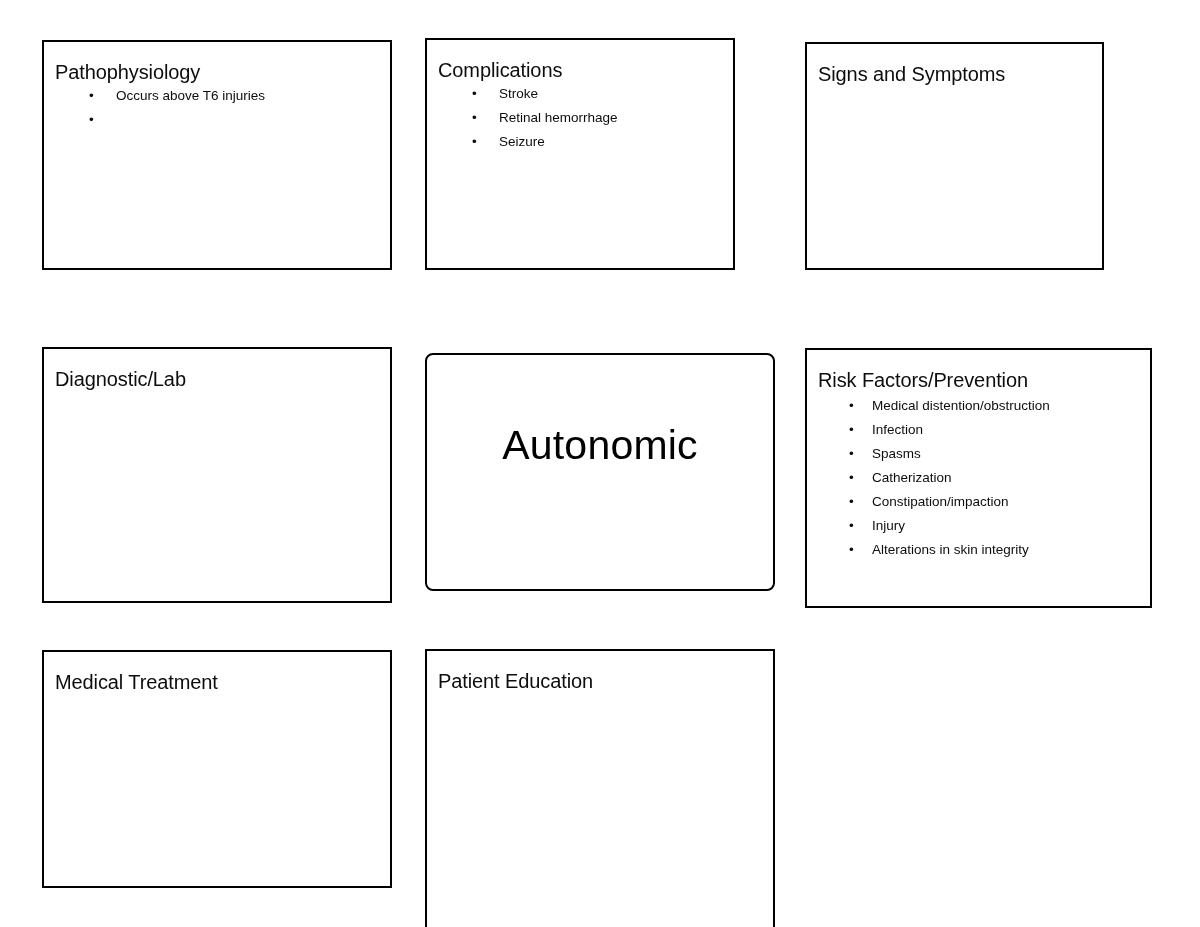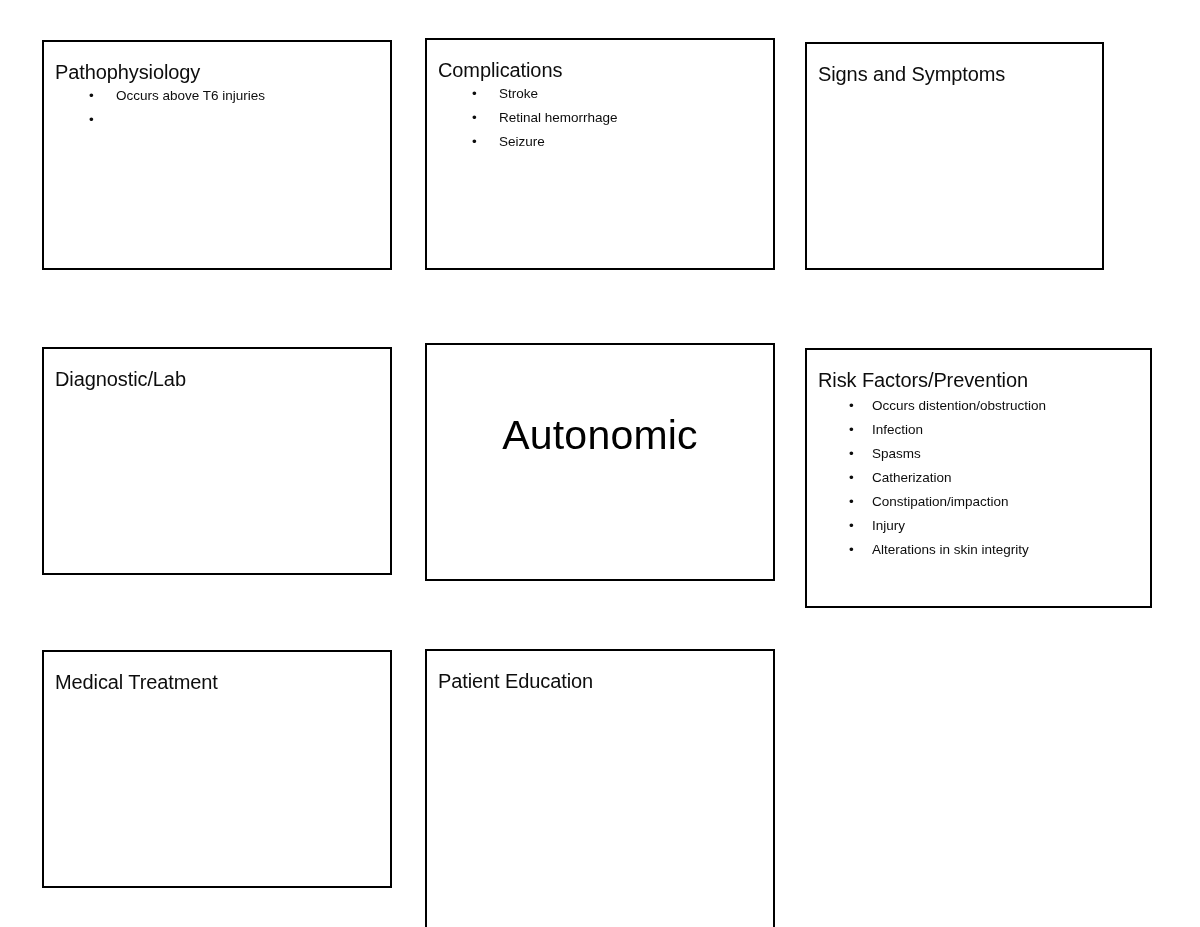--- a/index.html
+++ b/index.html
@@ -87,21 +87,21 @@
         <span class="bullet-dot">•</span>
         <span>Occurs above T6 injuries</span>
       </li>
       <li>
         <span class="bullet-dot">•</span>
         <span></span>
       </li>
     </ul>
   </div>
 
-  <div class="box" style="left:425px; top:38px; width:350px; height:232px;">
+  <div class="box" style="left:425px; top:38px; width:310px; height:232px;">
     <div class="box-title">Complications</div>
     <ul class="bullets">
       <li>
         <span class="bullet-dot">•</span>
         <span>Stroke</span>
       </li>
       <li>
         <span class="bullet-dot">•</span>
         <span>Retinal hemorrhage</span>
       </li>
@@ -109,36 +109,36 @@
         <span class="bullet-dot">•</span>
         <span>Seizure</span>
       </li>
     </ul>
   </div>
 
   <div class="box" style="left:805px; top:42px; width:299px; height:228px;">
     <div class="box-title">Signs and Symptoms</div>
   </div>
 
-  <div class="box" style="left:42px; top:347px; width:350px; height:228px;">
+  <div class="box" style="left:42px; top:347px; width:350px; height:256px;">
     <div class="box-title">Diagnostic/Lab</div>
   </div>
 
-  <div class="box" style="left:425px; top:343px; width:350px; height:238px;">
+  <div class="box" style="left:425px; top:353px; width:350px; height:238px;border-radius:8px;">
     <div class="center-box-title">
       <div>Autonomic</div>
     </div>
   </div>
 
   <div class="box" style="left:805px; top:348px; width:347px; height:260px;">
     <div class="box-title">Risk Factors/Prevention</div>
     <ul class="bullets tight" style="top:44px;">
       <li>
         <span class="bullet-dot">•</span>
-        <span>Occurs distention/obstruction</span>
+        <span>Medical distention/obstruction</span>
       </li>
       <li>
         <span class="bullet-dot">•</span>
         <span>Infection</span>
       </li>
       <li>
         <span class="bullet-dot">•</span>
         <span>Spasms</span>
       </li>
       <li>

